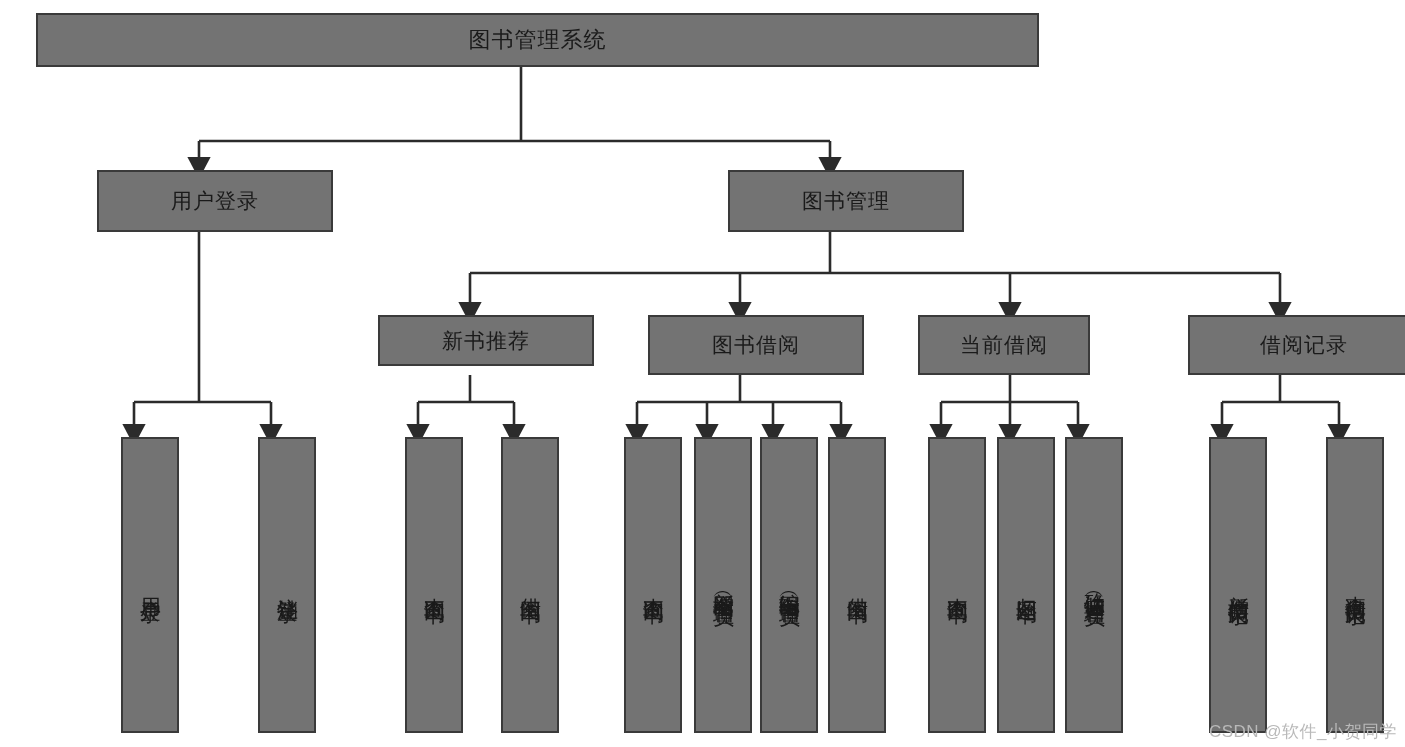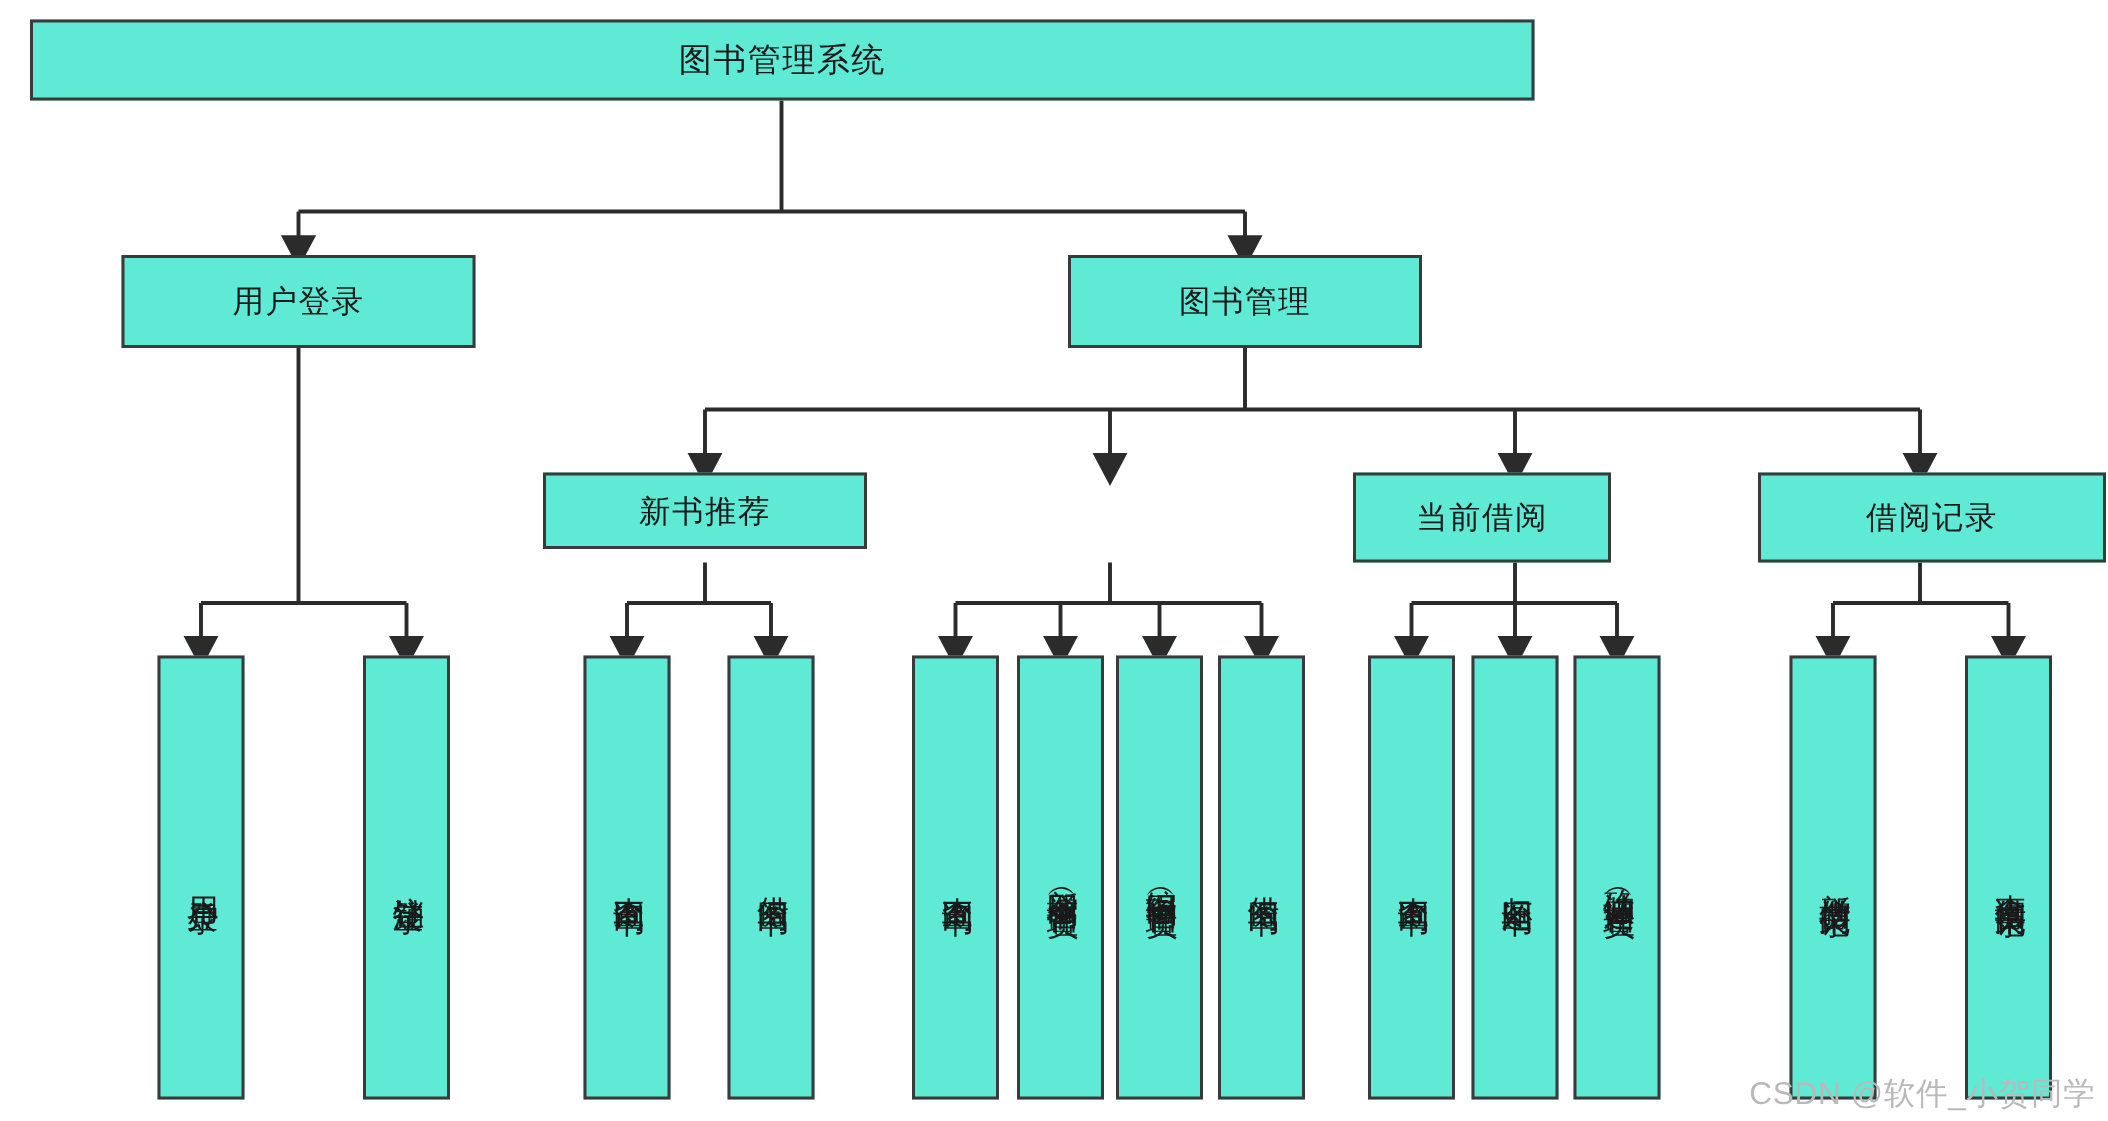--- a/index.html
+++ b/index.html
@@ -21,26 +21,27 @@
     position: absolute;
     left: 0;
     top: 0;
     width: 1405px;
     height: 747px;
     pointer-events: none;
   }
   .node {
     position: absolute;
     box-sizing: border-box;
-    background: #5eead4;
+    background: #737373;
     border: 2px solid #3a3a3a;
     display: flex;
     align-items: center;
     justify-content: center;
     color: #1a1a1a;
+    margin-left: 16px;
   }
   .node.horiz {
     font-size: 21px;
     letter-spacing: 1px;
   }
   .node.root {
     font-size: 22px;
   }
   .node.leaf {
     padding: 6px 0;
@@ -57,21 +58,21 @@
     display: block;
   }
   .htext {
     display: block;
     white-space: nowrap;
   }
   #watermark {
     position: absolute;
     right: 8px;
     bottom: 4px;
-    font-size: 21px;
+    font-size: 17px;
     color: #b9b9b9;
     white-space: nowrap;
     letter-spacing: 0.5px;
   }
 </style>
 </head>
 <body>
 
 <div id="canvas">
 
@@ -134,20 +135,23 @@
   </div>
 
   <div class="node horiz" style="left:712px; top:170px; width:236px; height:62px;">
     <span class="htext">图书管理</span>
   </div>
 
   <div class="node horiz" style="left:362px; top:315px; width:216px; height:51px;">
     <span class="htext">新书推荐</span>
   </div>
 
+  <div class="node horiz" style="left:632px; top:315px; width:216px; height:60px;">
+    <span class="htext">图书借阅</span>
+  </div>
 
   <div class="node horiz" style="left:902px; top:315px; width:172px; height:60px;">
     <span class="htext">当前借阅</span>
   </div>
 
   <div class="node horiz" style="left:1172px; top:315px; width:232px; height:60px;">
     <span class="htext">借阅记录</span>
   </div>
 
   <div class="node leaf" style="left:105px; top:437px; width:58px; height:296px;">

